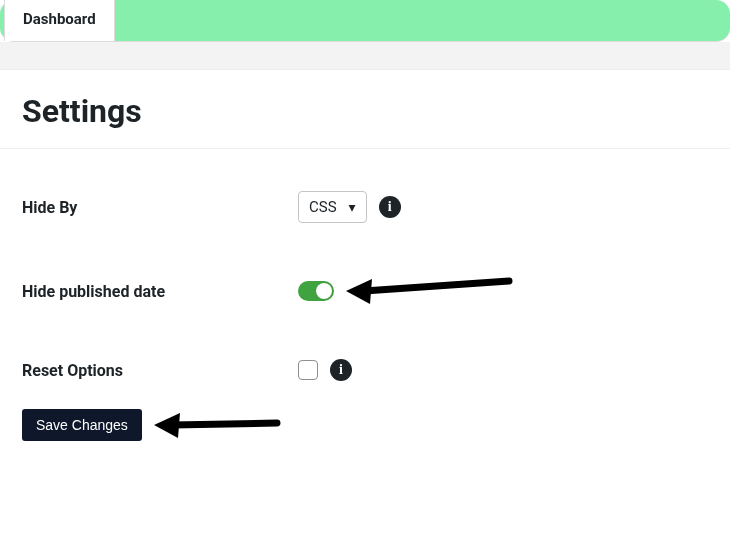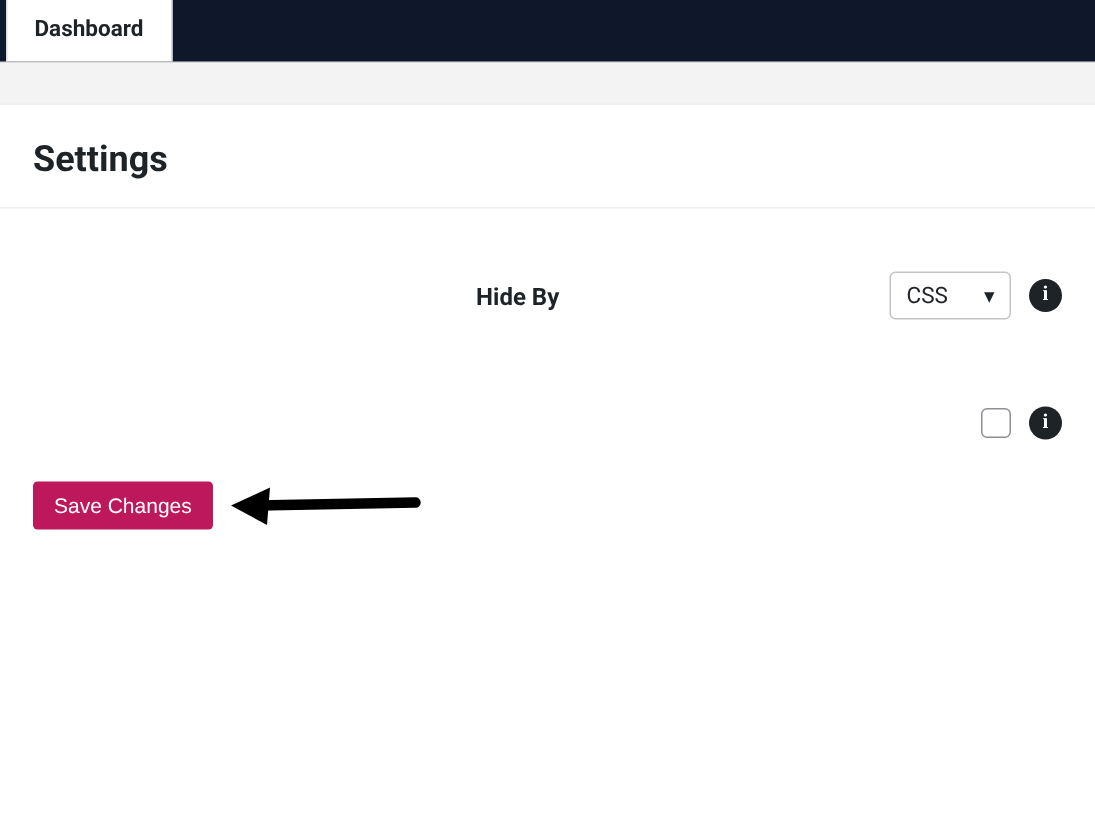--- a/index.html
+++ b/index.html
@@ -5,24 +5,25 @@
   * { box-sizing: border-box; margin: 0; padding: 0; }
   body {
     font-family: -apple-system, BlinkMacSystemFont, "Segoe UI", Roboto, sans-serif;
     background: #fff;
     width: 730px;
     height: 552px;
     overflow: hidden;
     color: #1d2327;
   }
   .tabbar {
-    background: #0f172a;
+    background: #86efac;
     border-bottom: 1px solid #dcdcde;
     display: flex;
     height: 42px;
+    border-radius: 14px;
   }
   .tab {
     padding: 10px 18px;
     font-size: 15px;
     color: #6b6b6b;
     cursor: pointer;
     border-right: 1px solid #dcdcde;
   }
   .tab.active {
     background: #fff;
@@ -35,57 +36,56 @@
   }
   .subbar {
     height: 28px;
     background: #f3f3f3;
     border-bottom: 1px solid #eee;
   }
   .content {
     padding: 22px 22px 0 22px;
   }
   .page-title {
-    font-size: 24px;
+    font-size: 32px;
     font-weight: 700;
     margin-bottom: 18px;
   }
   .hr {
     border: none;
     border-top: 1px solid #eee;
     margin-left: -22px;
     margin-right: -22px;
     margin-bottom: 42px;
   }
   .row {
     display: flex;
     align-items: center;
     margin-bottom: 58px;
-    justify-content: flex-end;
   }
   .row.compact { margin-bottom: 28px; }
   .row-label {
     width: 276px;
     font-size: 16px;
     font-weight: 700;
     text-align: left;
   }
   .row-control {
     display: flex;
     align-items: center;
     gap: 12px;
     position: relative;
   }
   .select {
     border: 1px solid #c3c4c7;
     border-radius: 4px;
     padding: 6px 10px;
     display: flex;
     align-items: center;
-    gap: 24px;
+    gap: 12px;
     font-size: 15px;
     cursor: pointer;
     background: #fff;
   }
   .chev { font-size: 14px; }
   .info-icon {
     width: 22px; height: 22px;
     border-radius: 50%;
     background: #1d2327;
     color: #fff;
@@ -120,21 +120,21 @@
     border: 1px solid #8c8f94;
     border-radius: 4px;
     background: #fff;
     cursor: pointer;
   }
   .checkbox-label {
     font-size: 16px;
     margin-left: 2px;
   }
   .btn-primary {
-    background: #be185d;
+    background: #0f172a;
     color: #fff;
     border: none;
     border-radius: 3px;
     padding: 8px 14px;
     font-size: 14px;
     cursor: pointer;
   }
   .arrow {
     position: absolute;
     pointer-events: none;
@@ -158,22 +158,37 @@
     <div class="row-control">
       <div class="select">
         <span>CSS</span>
         <span class="chev">▾</span>
       </div>
       <div class="info-icon">i</div>
     </div>
   </div>
 
 
+  <div class="row">
+    <div class="row-label">Hide published date</div>
+    <div class="row-control">
+      <div class="toggle on">
+        <div class="knob"></div>
+      </div>
+      <div class="arrow" style="left:46px; top:-10px;">
+        <svg width="170" height="40" viewBox="0 0 170 40">
+          <line x1="165" y1="10" x2="20" y2="20" stroke="#000" stroke-width="7" stroke-linecap="round"></line>
+          <polygon points="2,20 28,8 26,33" fill="#000"></polygon>
+        </svg>
+      </div>
+    </div>
+  </div>
 
   <div class="row compact">
+    <div class="row-label">Reset Options</div>
     <div class="row-control">
       <div class="checkbox"></div>
       <div class="info-icon">i</div>
     </div>
   </div>
 
   <div style="position:relative; display:inline-block;">
     <button class="btn-primary">Save Changes</button>
     <div class="arrow" style="left:130px; top:-4px;">
       <svg width="130" height="40" viewBox="0 0 130 40">

